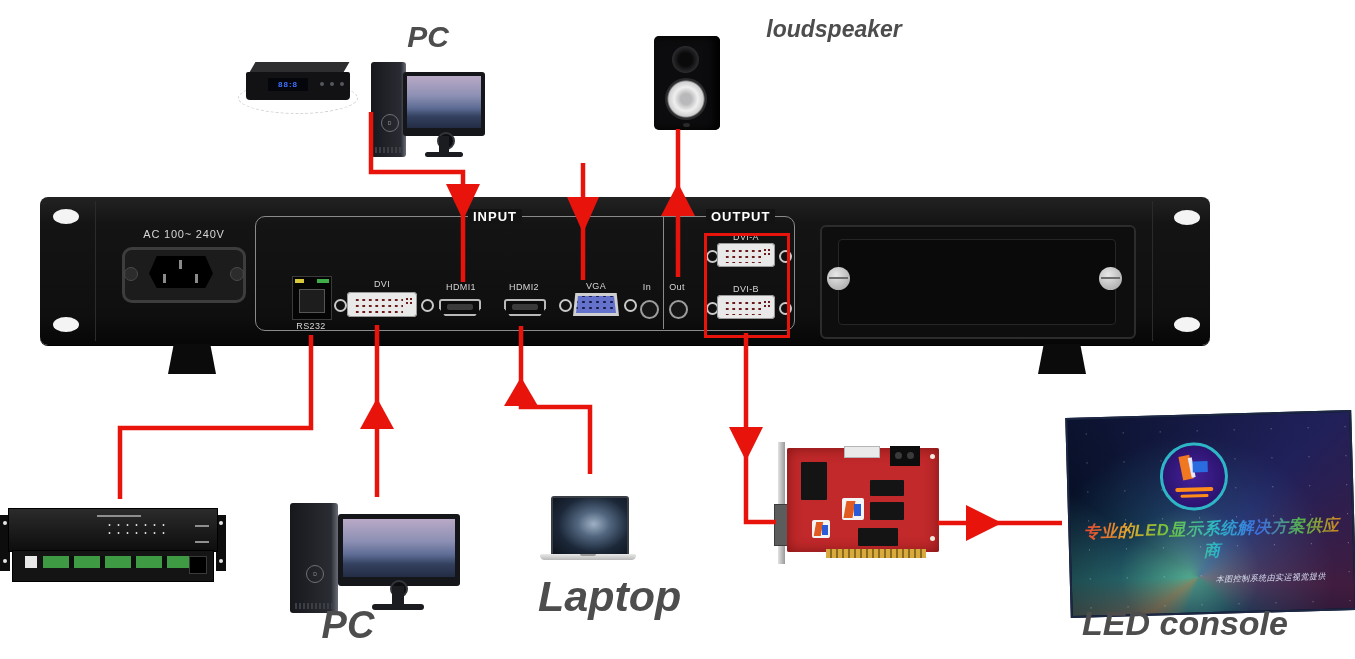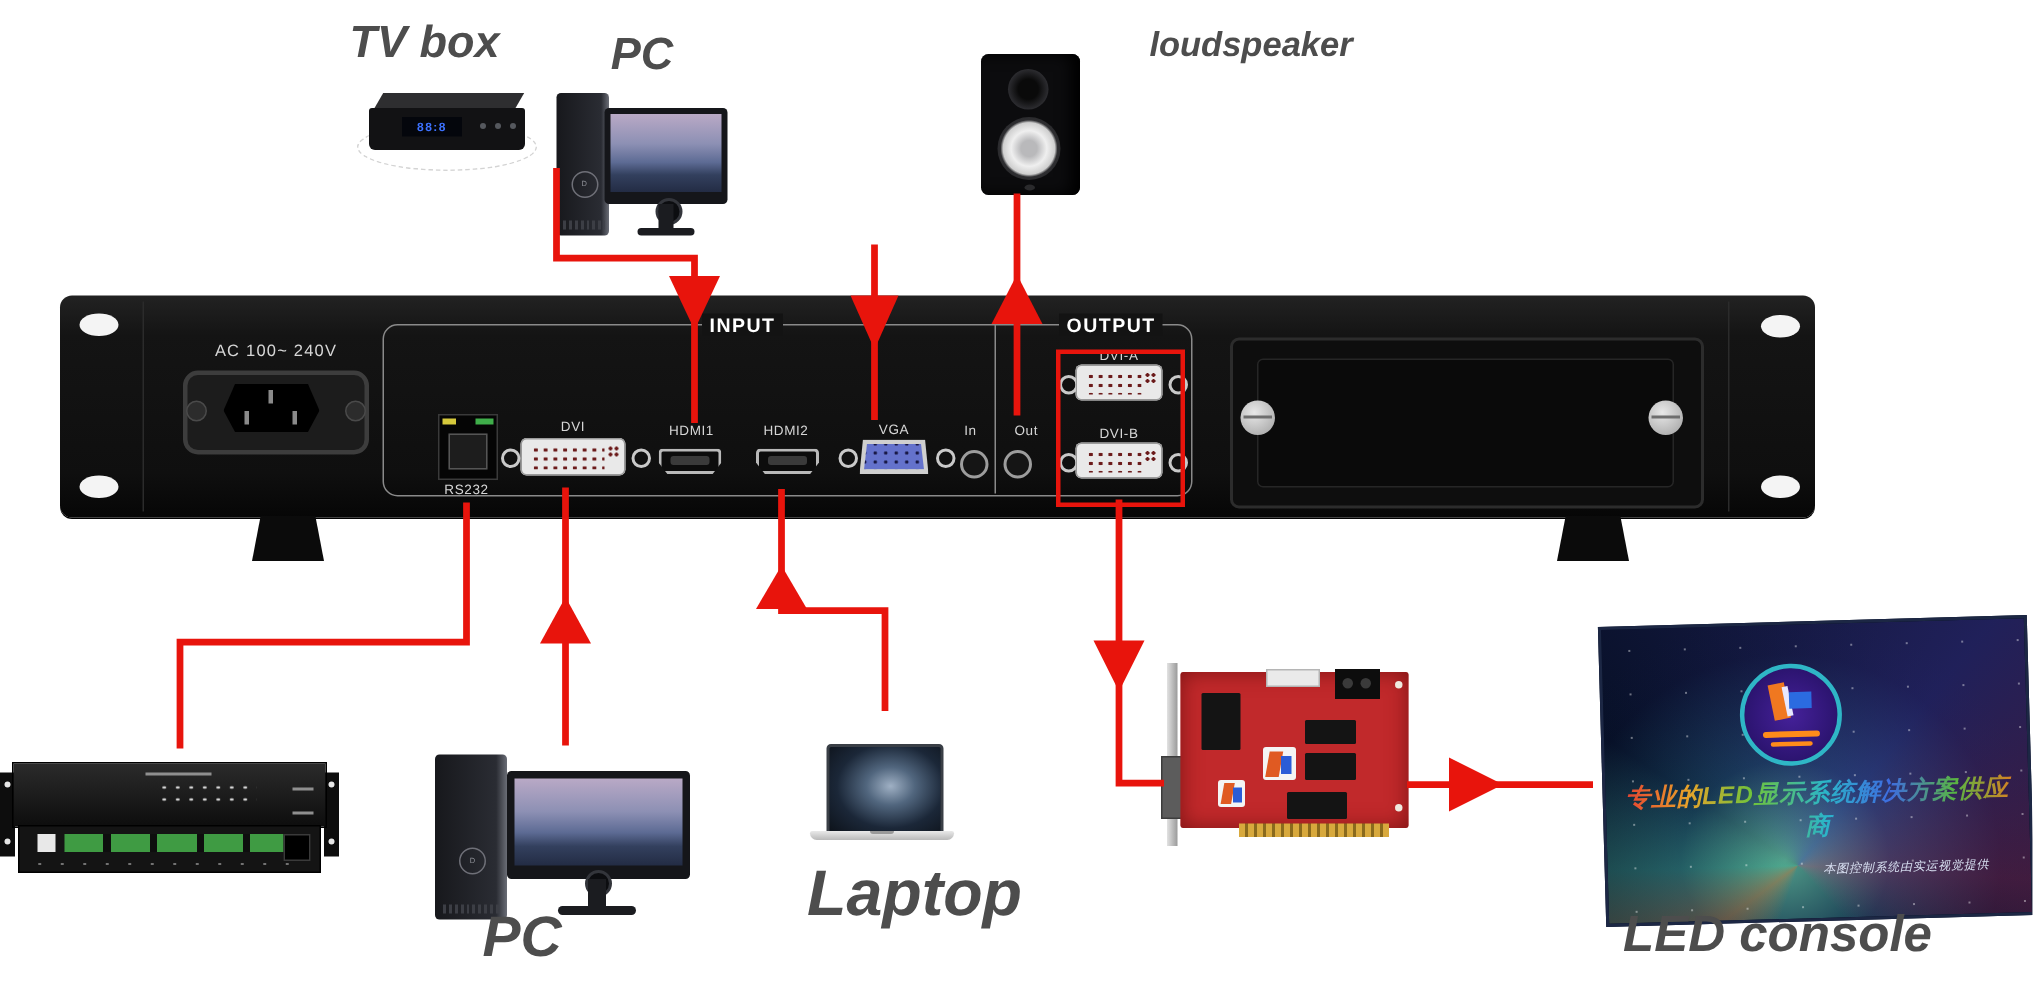--- a/index.html
+++ b/index.html
@@ -188,21 +188,20 @@
       <polygon points="446,184 480,184 463,220"></polygon>
       <polygon points="567,197 599,197 583,233"></polygon>
       <polygon points="661,216 695,216 678,183"></polygon>
       <polygon points="360,429 394,429 377,398"></polygon>
       <polygon points="504,406 538,406 521,377"></polygon>
       <polygon points="729,427 763,427 746,461"></polygon>
       <polygon points="966,505 966,541 1002,523"></polygon>
     </g>
   </svg>
 
-  <div class="dev-label" style="left:228px;top:12px;width:110px;font-size:30px;">TV box</div>
   <div class="dev-label" style="left:398px;top:20px;width:60px;font-size:30px;">PC</div>
   <div class="dev-label" style="left:724px;top:16px;width:220px;font-size:23px;">loudspeaker</div>
 
   <div class="tvbox-shadow"></div>
   <div class="tvbox">
     <div class="top"></div>
     <div class="front"></div>
     <div class="display">88:8</div>
     <div class="btn" style="left:74px;"></div>
     <div class="btn" style="left:84px;"></div>
@@ -279,21 +278,21 @@
 
     <div class="panel-label" style="left:532px;top:84px;width:48px;">VGA</div>
     <div class="screw-hole" style="left:519px;top:102px;"></div>
     <div class="vga">
       <div class="vga-blue"></div>
     </div>
     <div class="screw-hole" style="left:584px;top:102px;"></div>
 
     <div class="panel-label" style="left:592px;top:85px;width:30px;">In</div>
     <div class="jack" style="left:600px;top:103px;"></div>
-    <div class="panel-label" style="left:622px;top:85px;width:30px;text-align:right;">Out</div>
+    <div class="panel-label" style="left:622px;top:85px;width:30px;">Out</div>
     <div class="jack" style="left:629px;top:103px;"></div>
 
     <div class="panel-label" style="left:676px;top:35px;width:60px;">DVI-A</div>
     <div class="screw-hole" style="left:666px;top:53px;"></div>
     <div class="dvi-conn" style="left:677px;top:46px;width:58px;height:24px;">
       <div class="dvi-pins"></div>
       <div class="dvi-blade"></div>
     </div>
     <div class="screw-hole" style="left:739px;top:53px;"></div>
     <div class="panel-label" style="left:676px;top:87px;width:60px;">DVI-B</div>

